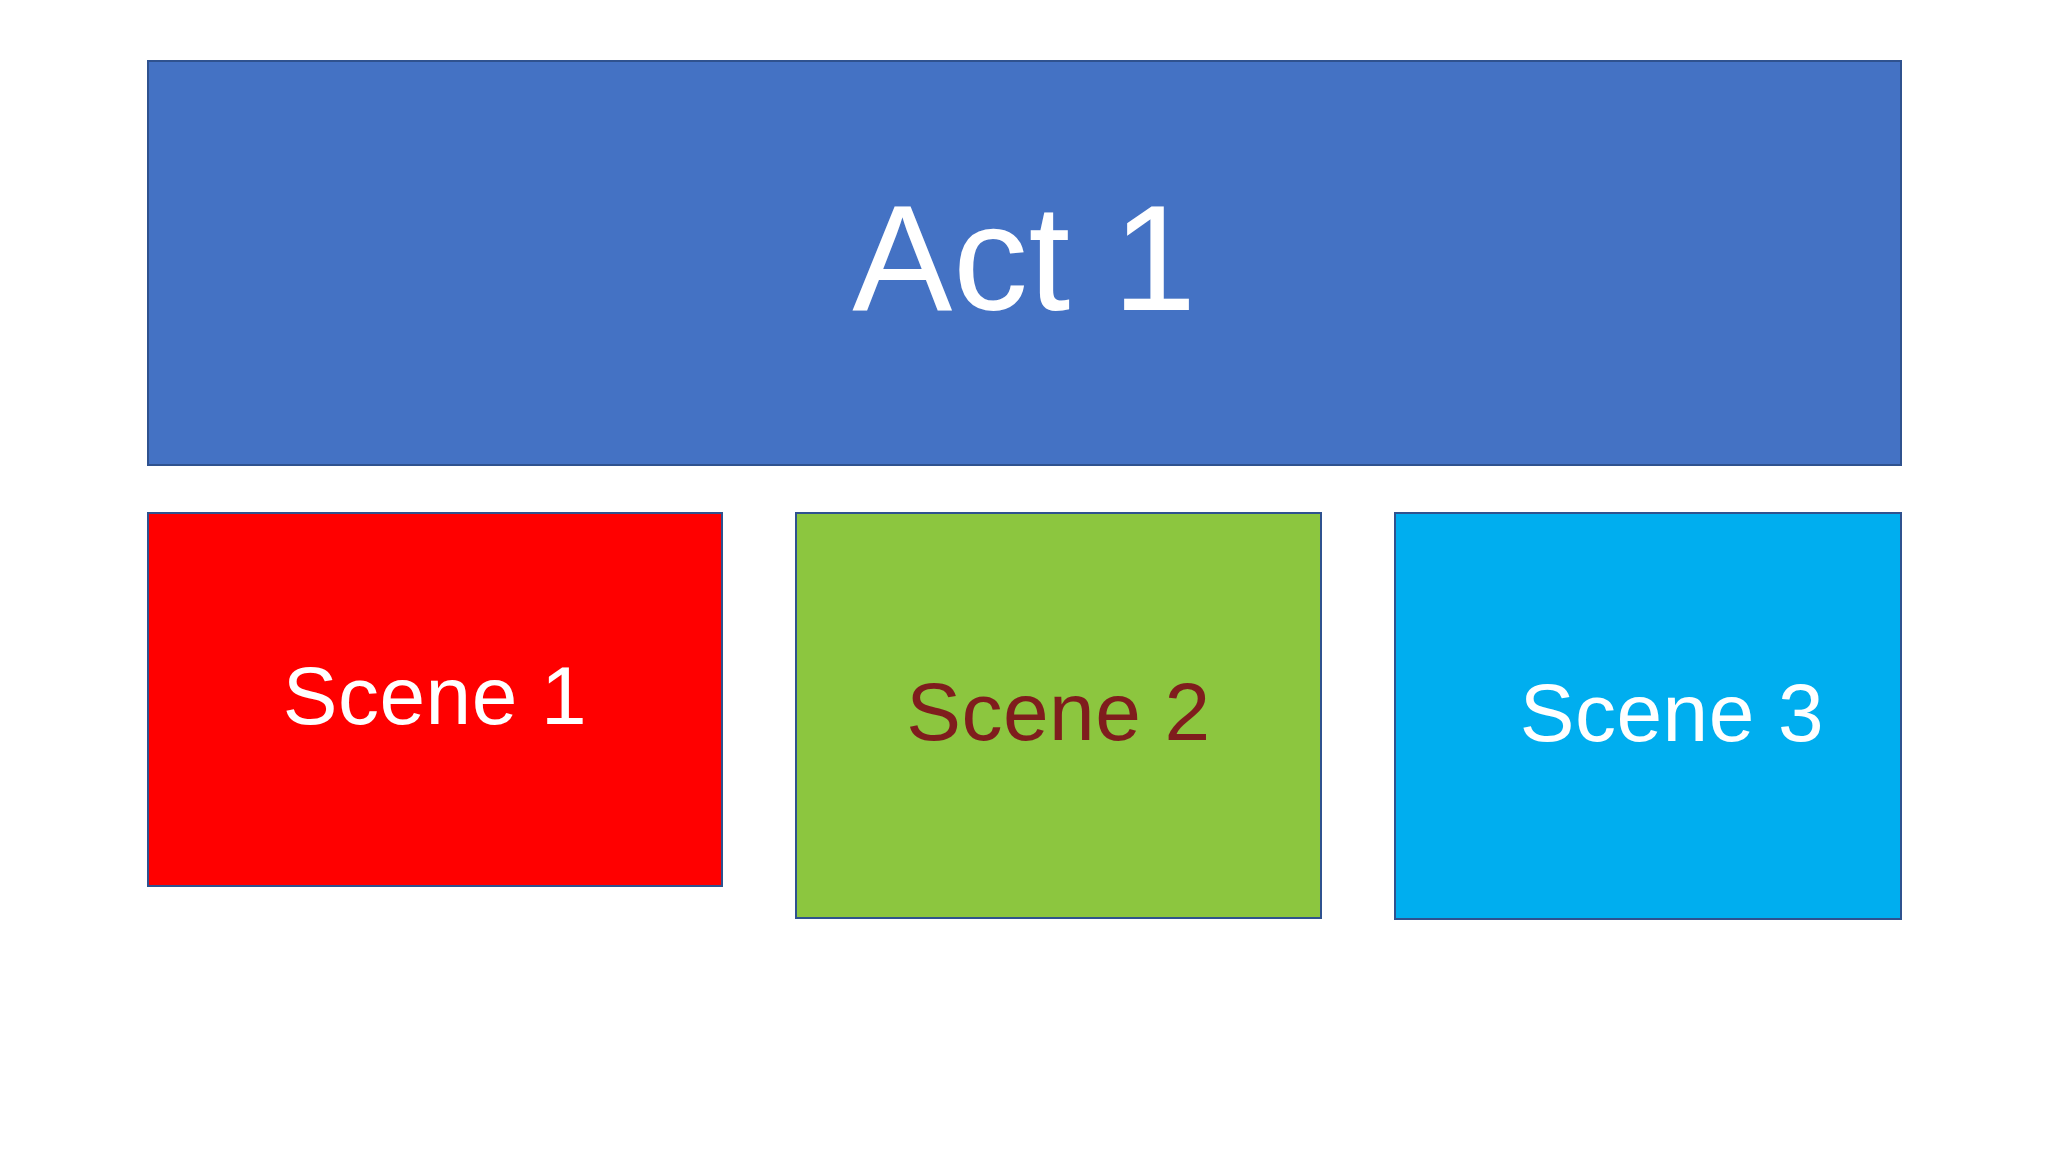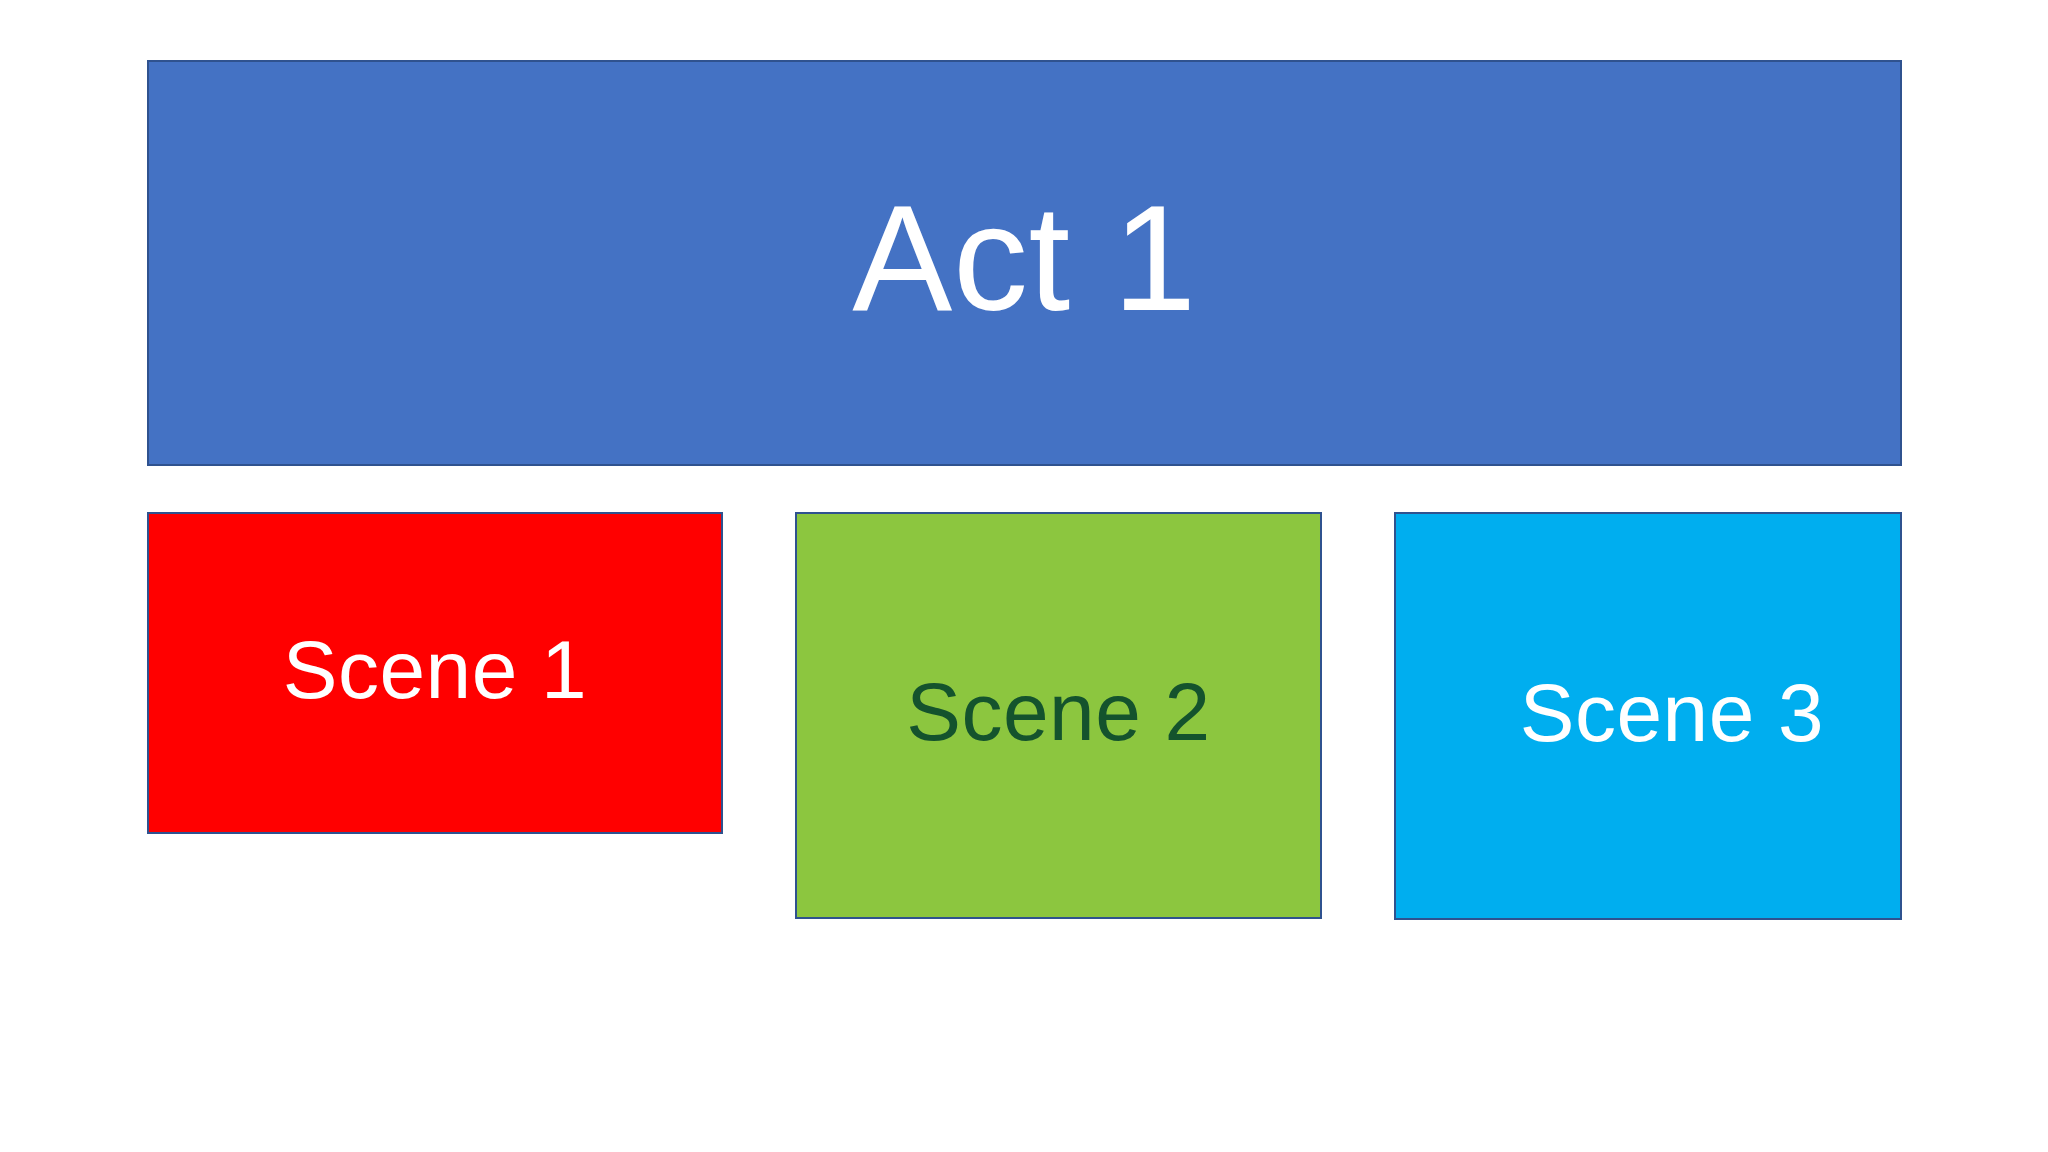--- a/index.html
+++ b/index.html
@@ -64,21 +64,21 @@
     text-align: center;
     white-space: nowrap;
     position: relative;
     top: -3px;
   }
 
   #scene-box-1 {
     left: 147px;
     top: 512px;
     width: 576px;
-    height: 322px;
+    height: 375px;
   }
 
   #scene-box-2 {
     left: 795px;
     top: 512px;
     width: 527px;
     height: 407px;
   }
 
   #scene-box-3 {
@@ -96,20 +96,20 @@
 
   <div class="act-banner" id="act-banner" style="background: rgb(68, 114, 196); border-color: rgb(47, 82, 143);">
     <span class="act-title" style="color: rgb(255, 255, 255);">Act 1</span>
   </div>
 
   <div class="scene-box" id="scene-box-1" style="background: rgb(255, 0, 0); border-color: rgb(47, 82, 143);">
     <span class="scene-label" style="color: rgb(255, 255, 255);">Scene 1</span>
   </div>
 
   <div class="scene-box" id="scene-box-2" style="background: rgb(140, 198, 63); border-color: rgb(47, 82, 143);">
-    <span class="scene-label" style="color: #14532d;">Scene 2</span>
+    <span class="scene-label" style="color: #7f1d1d;">Scene 2</span>
   </div>
 
   <div class="scene-box" id="scene-box-3" style="background: rgb(0, 174, 239); border-color: rgb(47, 82, 143);">
     <span class="scene-label" style="color: rgb(255, 255, 255);">Scene 3</span>
   </div>
 
 </div>
 
 </body></html>

